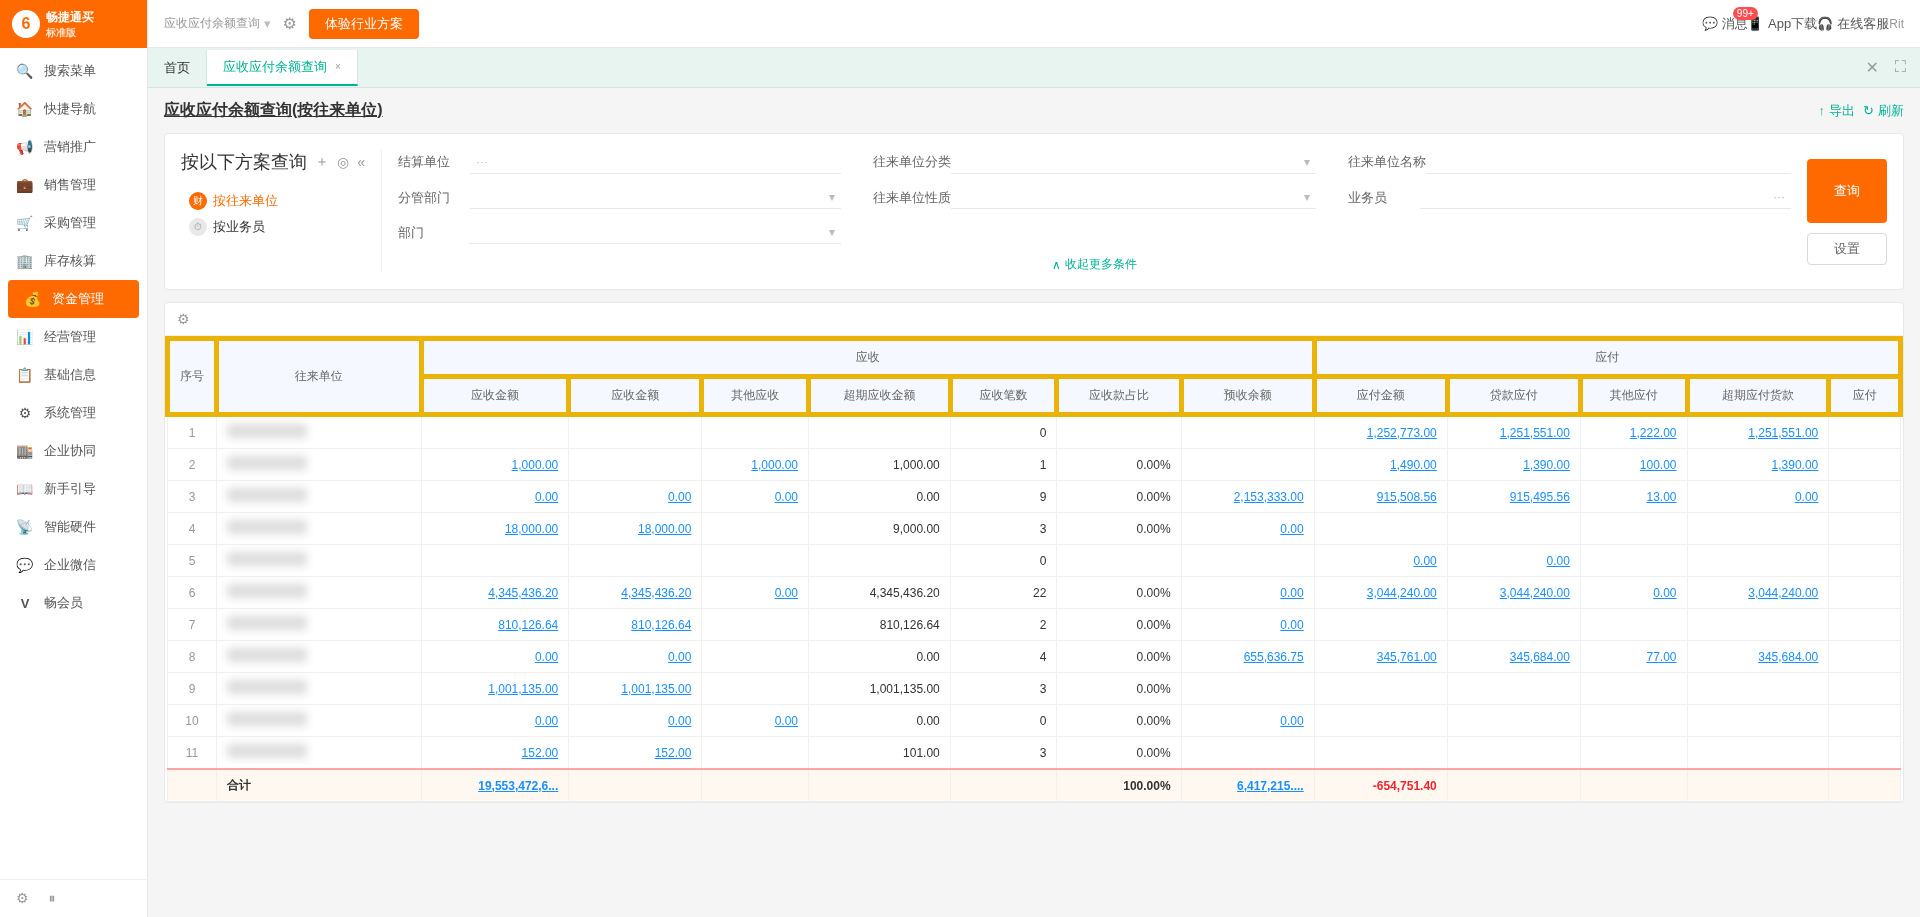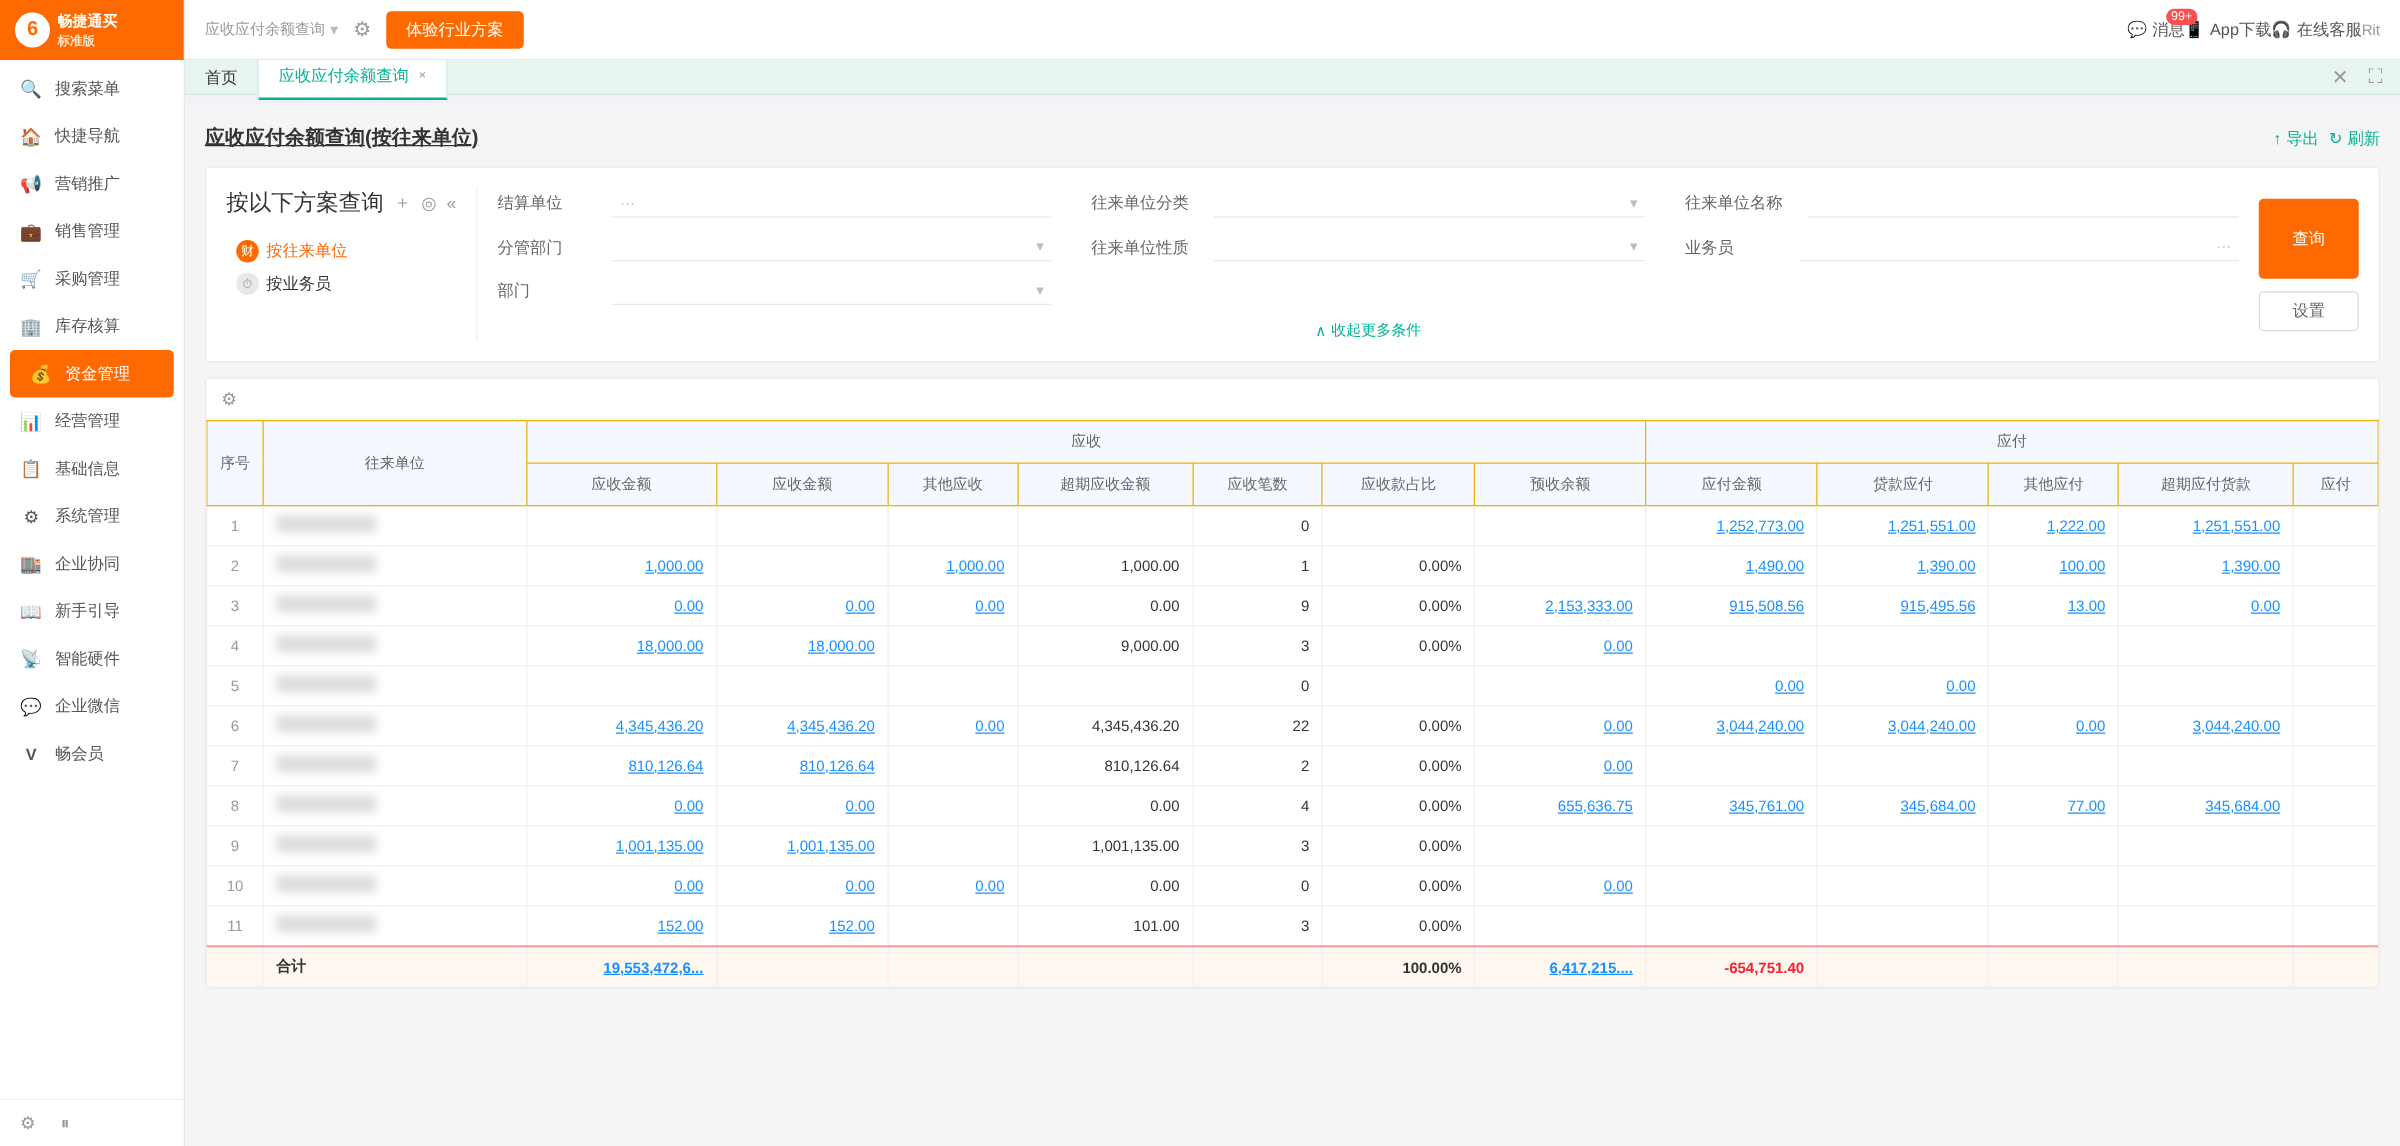--- a/index.html
+++ b/index.html
@@ -54,21 +54,21 @@
       position: relative; cursor: pointer;
     }
     .badge-count {
       position: absolute; top: -8px; right: -10px; background: #ff4d4f;
       color: #fff; font-size: 10px; padding: 1px 4px; border-radius: 8px; min-width: 18px; text-align: center;
     }
     .header-user { color: #999; font-size: 12px; cursor: pointer; }
 
     
     .tab-bar {
-      position: fixed; left: 148px; top: 48px; right: 0; height: 28px;
+      position: fixed; left: 148px; top: 48px; right: 0; height: 40px;
       background: #e8f4f0; display: flex; align-items: center; border-bottom: 1px solid #d0e8e0; z-index: 99;
     }
     .tab-item {
       height: 36px; padding: 0 16px; display: flex; align-items: center; gap: 8px;
       cursor: pointer; font-size: 13px; color: #666; border-right: 1px solid #d0e8e0;
     }
     .tab-item.home { color: #333; }
     .tab-item.active { background: #fff; color: #00b394; border-bottom: 2px solid #00b394; }
     .tab-close { color: #999; font-size: 10px; cursor: pointer; }
     .tab-bar-actions { margin-left: auto; display: flex; gap: 4px; padding: 0 8px; }
@@ -106,21 +106,21 @@
     }
     .search-option.active { color: #ff6a00; }
     .search-option .opt-icon {
       width: 18px; height: 18px; border-radius: 50%; background: #ff6a00;
       display: flex; align-items: center; justify-content: center; color: #fff; font-size: 10px;
     }
     .search-option .opt-icon2 {
       width: 18px; height: 18px; border-radius: 50%; background: #e8e8e8;
       display: flex; align-items: center; justify-content: center; color: #999; font-size: 10px;
     }
-    .search-row { display: flex; align-items: center; gap: 20px; }
+    .search-row { display: flex; align-items: center; gap: 0; }
     .search-field-label { color: #666; font-size: 13px; white-space: nowrap; min-width: 72px; }
     .search-field {
       flex: 1; border: none; border-bottom: 1px solid #e8e8e8; padding: 4px 6px;
       font-size: 13px; color: #333; outline: none; background: transparent;
     }
     .search-field-select {
       flex: 1; display: flex; align-items: center; justify-content: space-between;
       border-bottom: 1px solid #e8e8e8; padding: 4px 6px; cursor: pointer; color: #999;
     }
     .collapse-row {
@@ -145,21 +145,21 @@
     }
     .table-toolbar {
       padding: 8px 12px; display: flex; align-items: center; border-bottom: 1px solid #f0f0f0;
     }
     .gear-icon { color: #999; font-size: 14px; cursor: pointer; }
     .data-table {
       width: 100%; border-collapse: collapse; font-size: 12px;
     }
     .data-table th {
       background: #f5f9ff; color: #666; font-weight: 500; padding: 8px 10px;
-      border: 1px solid #eab308; text-align: center; white-space: nowrap;
+      border: 5px solid #eab308; text-align: center; white-space: nowrap;
     }
     .data-table td {
       padding: 7px 10px; border: 1px solid #f0f0f0; text-align: right; color: #333;
       white-space: nowrap;
     }
     .data-table td:first-child { text-align: center; color: #999; }
     .data-table td:nth-child(2) { text-align: left; color: #333; }
     .data-table .link-cell { color: #1890ff; text-decoration: underline; cursor: pointer; }
     .col-group-header {
       text-align: center; background: #e8f4ff; color: #555;

